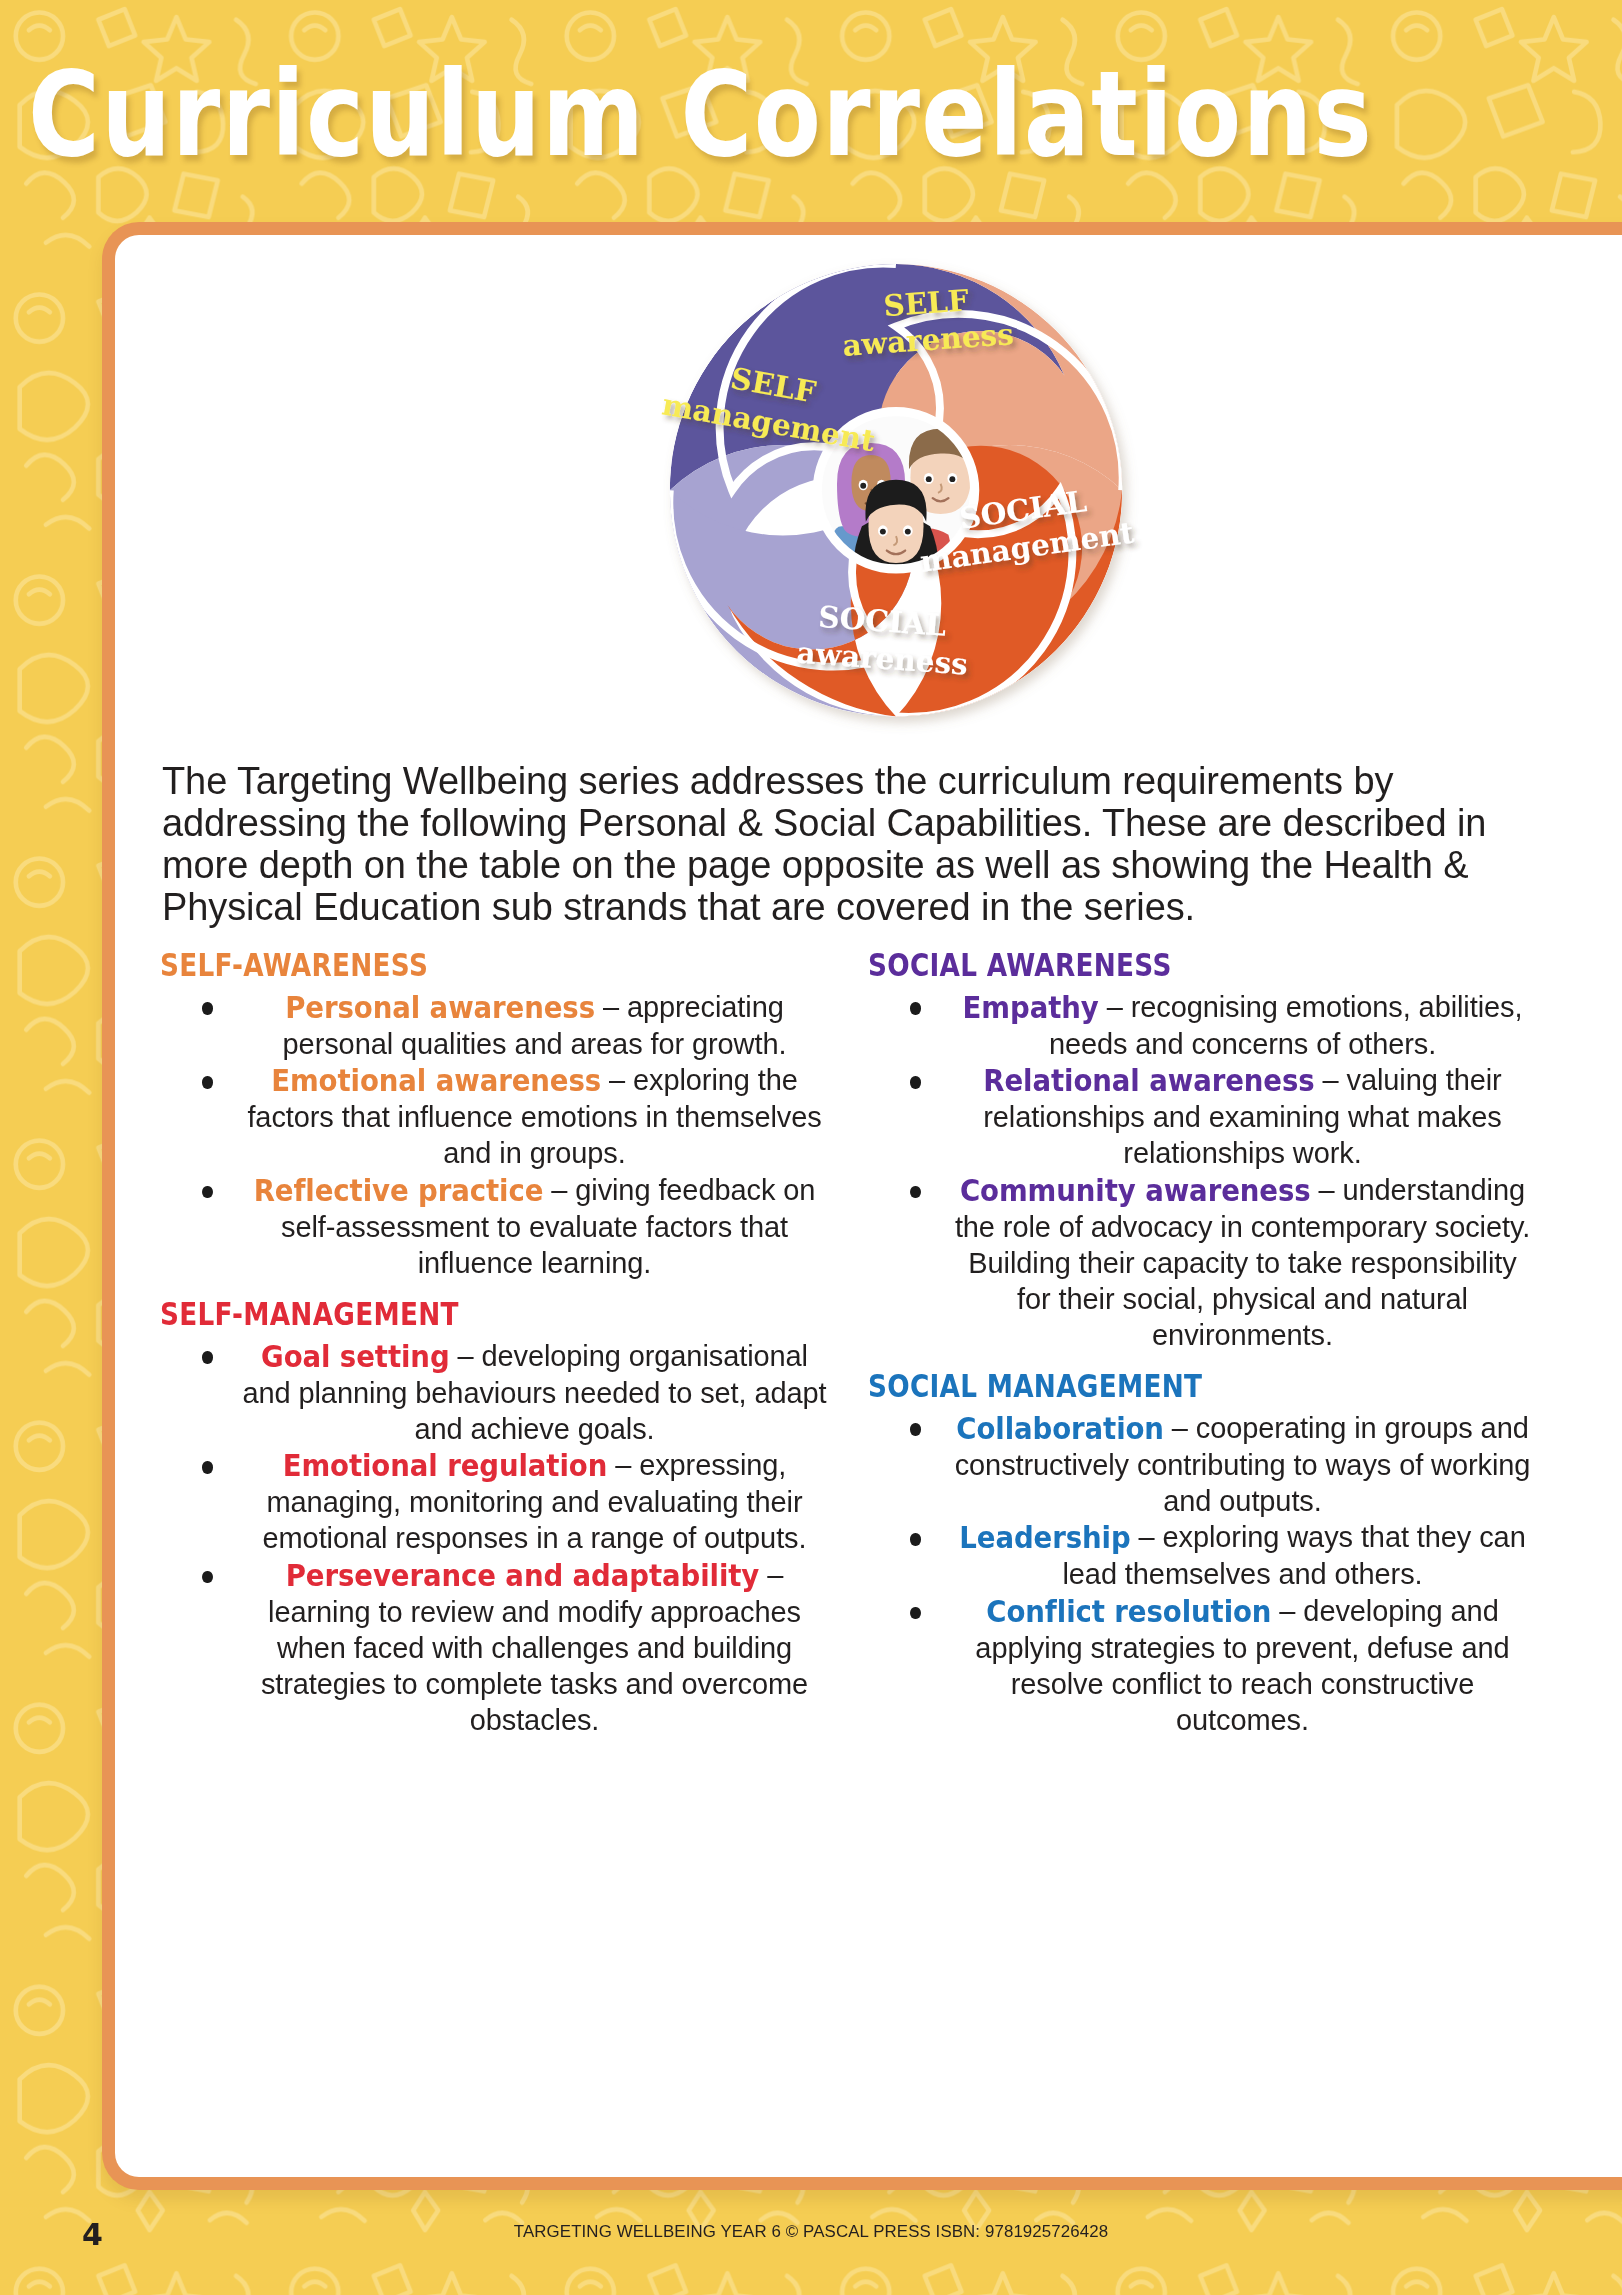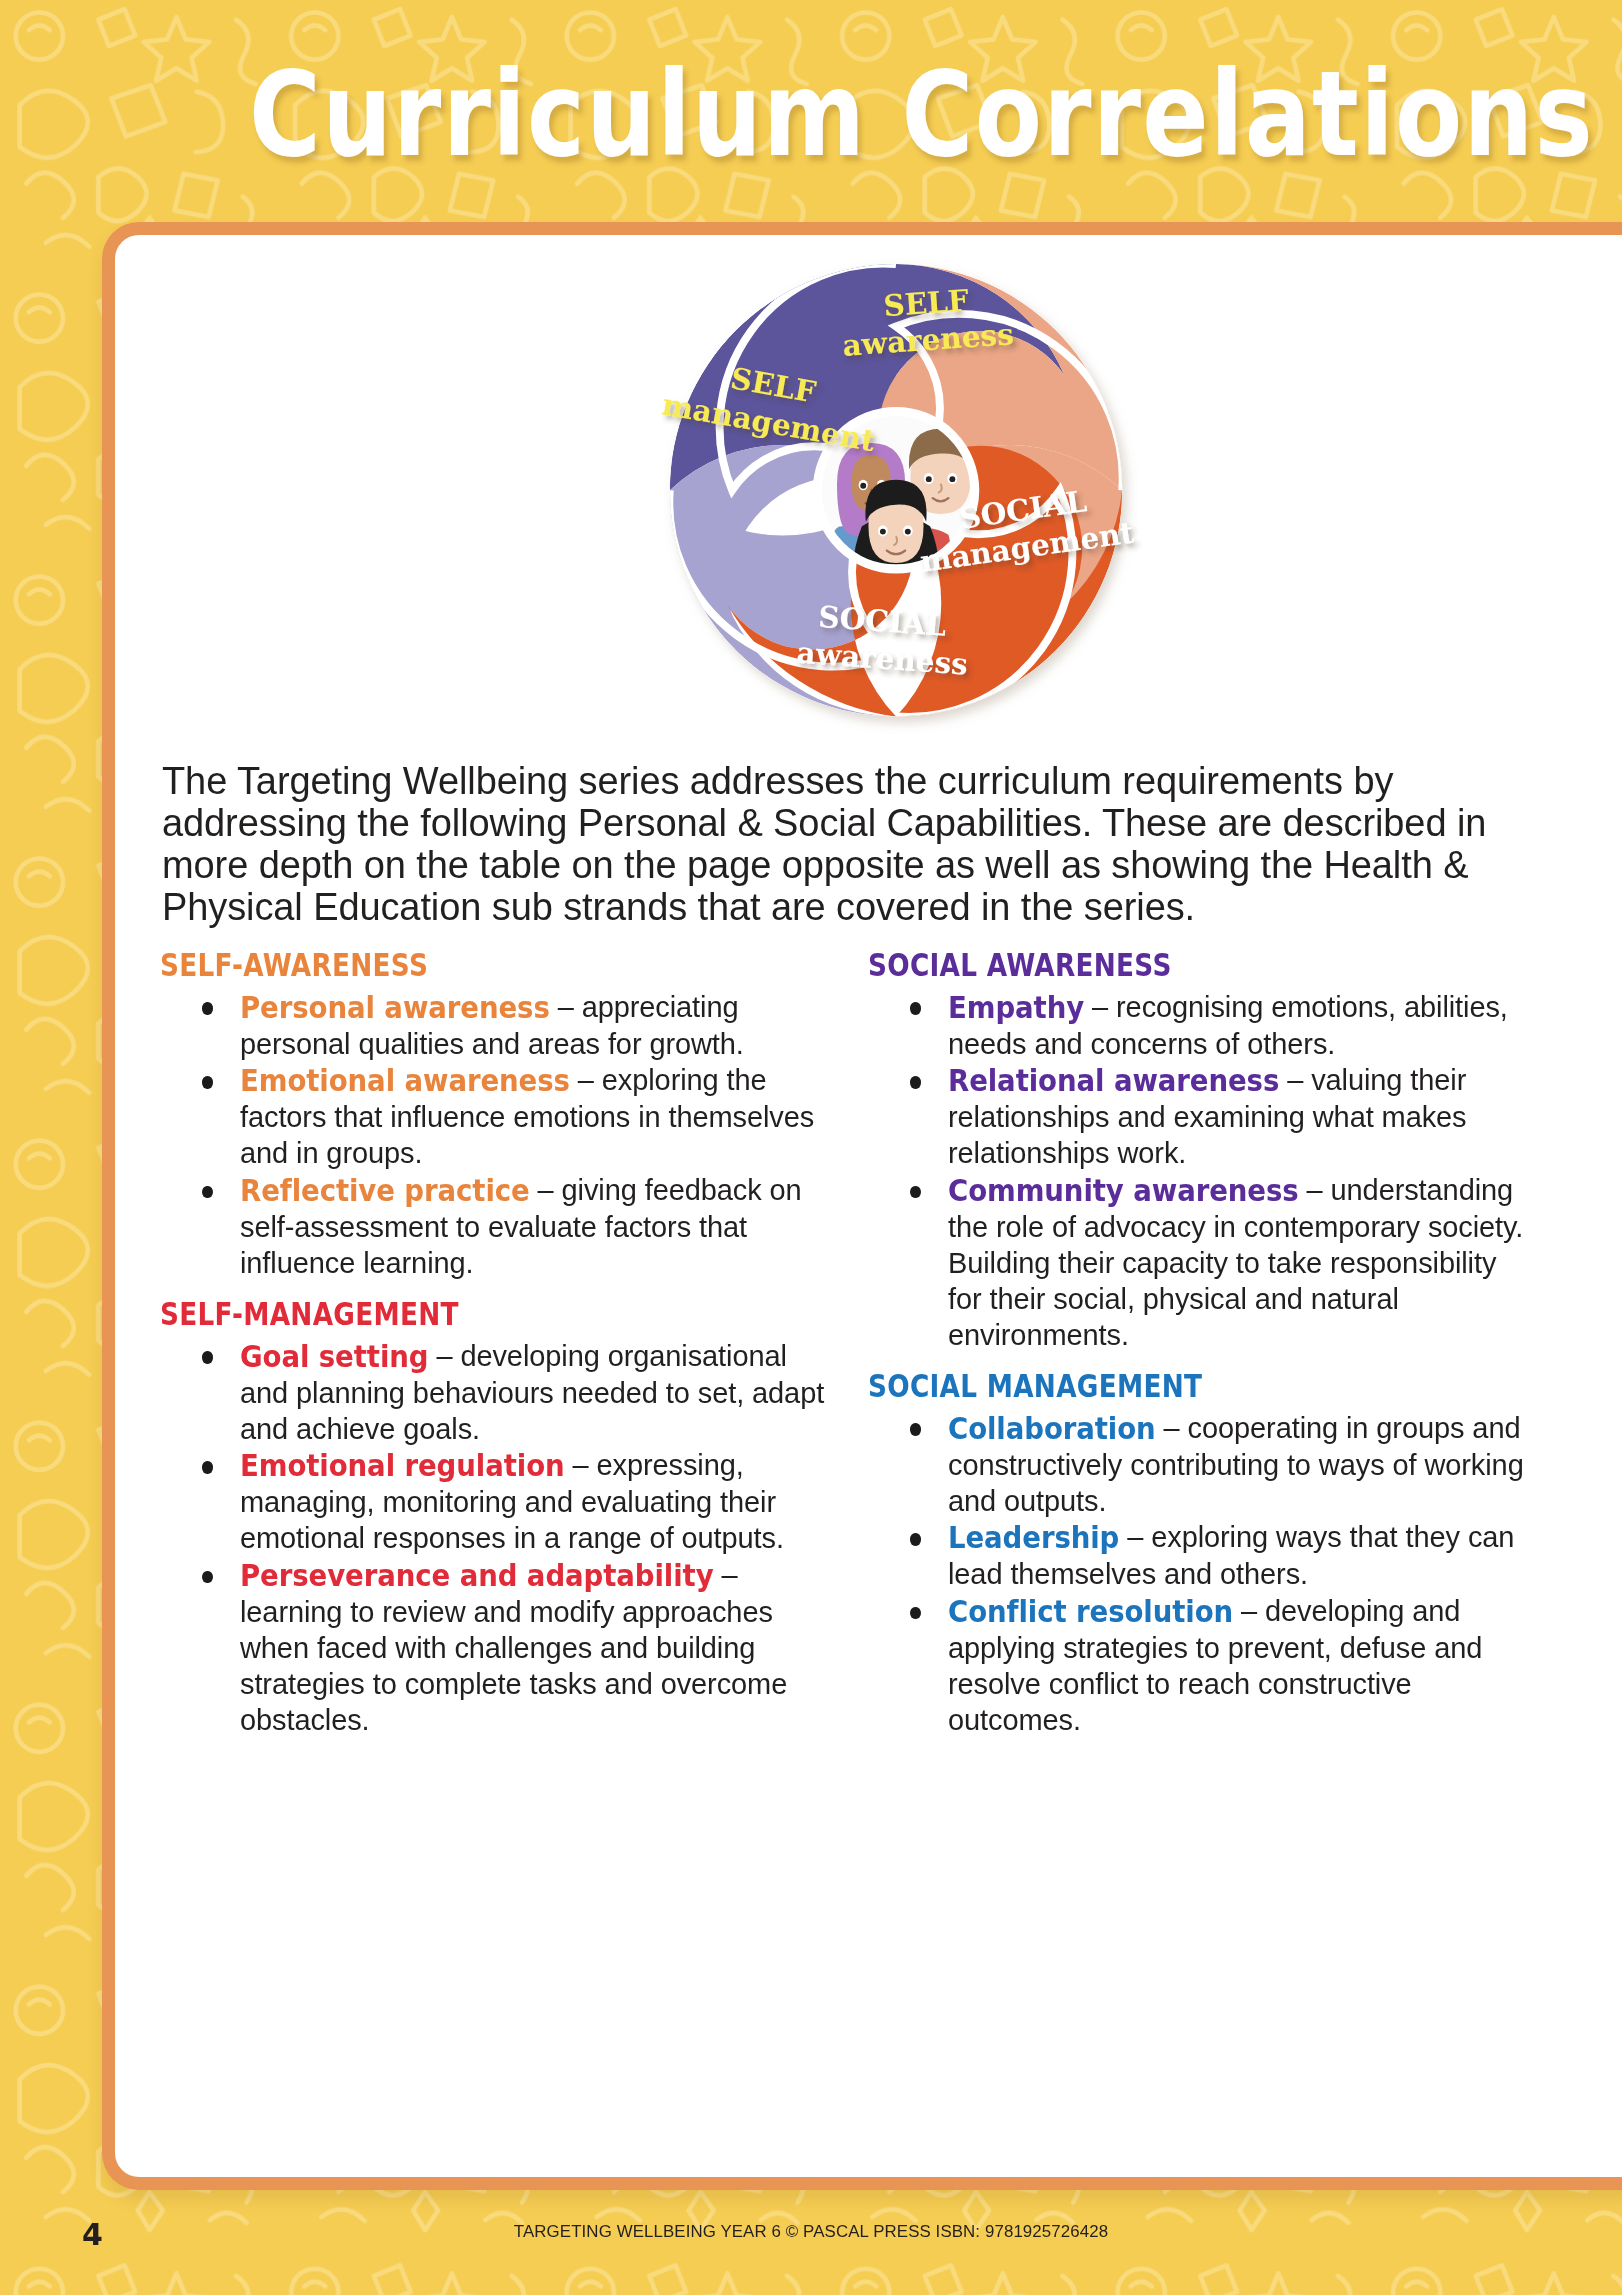--- a/index.html
+++ b/index.html
@@ -16,21 +16,21 @@
     position:absolute; inset:0;
     width:1622px; height:2295px;
     z-index:0;
   }
 
   
   #page-header {
     position:absolute; top:0; left:0;
     width:1622px; height:226px;
     z-index:2;
-    display:flex; align-items:center; justify-content:flex-end;
+    display:flex; align-items:center; justify-content:flex-start;
   }
   #page-title {
     font-family:"DejaVu Sans", sans-serif;
     font-weight:bold;
     font-size:102px;
     letter-spacing:1.3px;
     color:#ffffff;
     text-shadow: 3.9px 5.2px 4.6px rgba(140,100,30,.30);
     transform: scaleY(1.16) scaleX(.96);
     white-space:nowrap;
@@ -102,20 +102,21 @@
 
   ul.bullets { list-style:none; margin:0 0 17px 0; padding:0; }
   ul.bullets li {
     position:relative;
     padding-left:80px;
     font-size:29px;
     line-height:36px;
     color:#221F1F;
     margin-bottom:0.7px;
     letter-spacing:-0.1px;
+    text-align:center;
   }
   ul.bullets li .bullet-dot {
     position:absolute;
     left:42px; top:13.8px;
     width:10.5px; height:12.5px;
     background:#1B1B1B;
     border-radius:50%;
   }
   .term {
     font-family:"DejaVu Sans", sans-serif;

